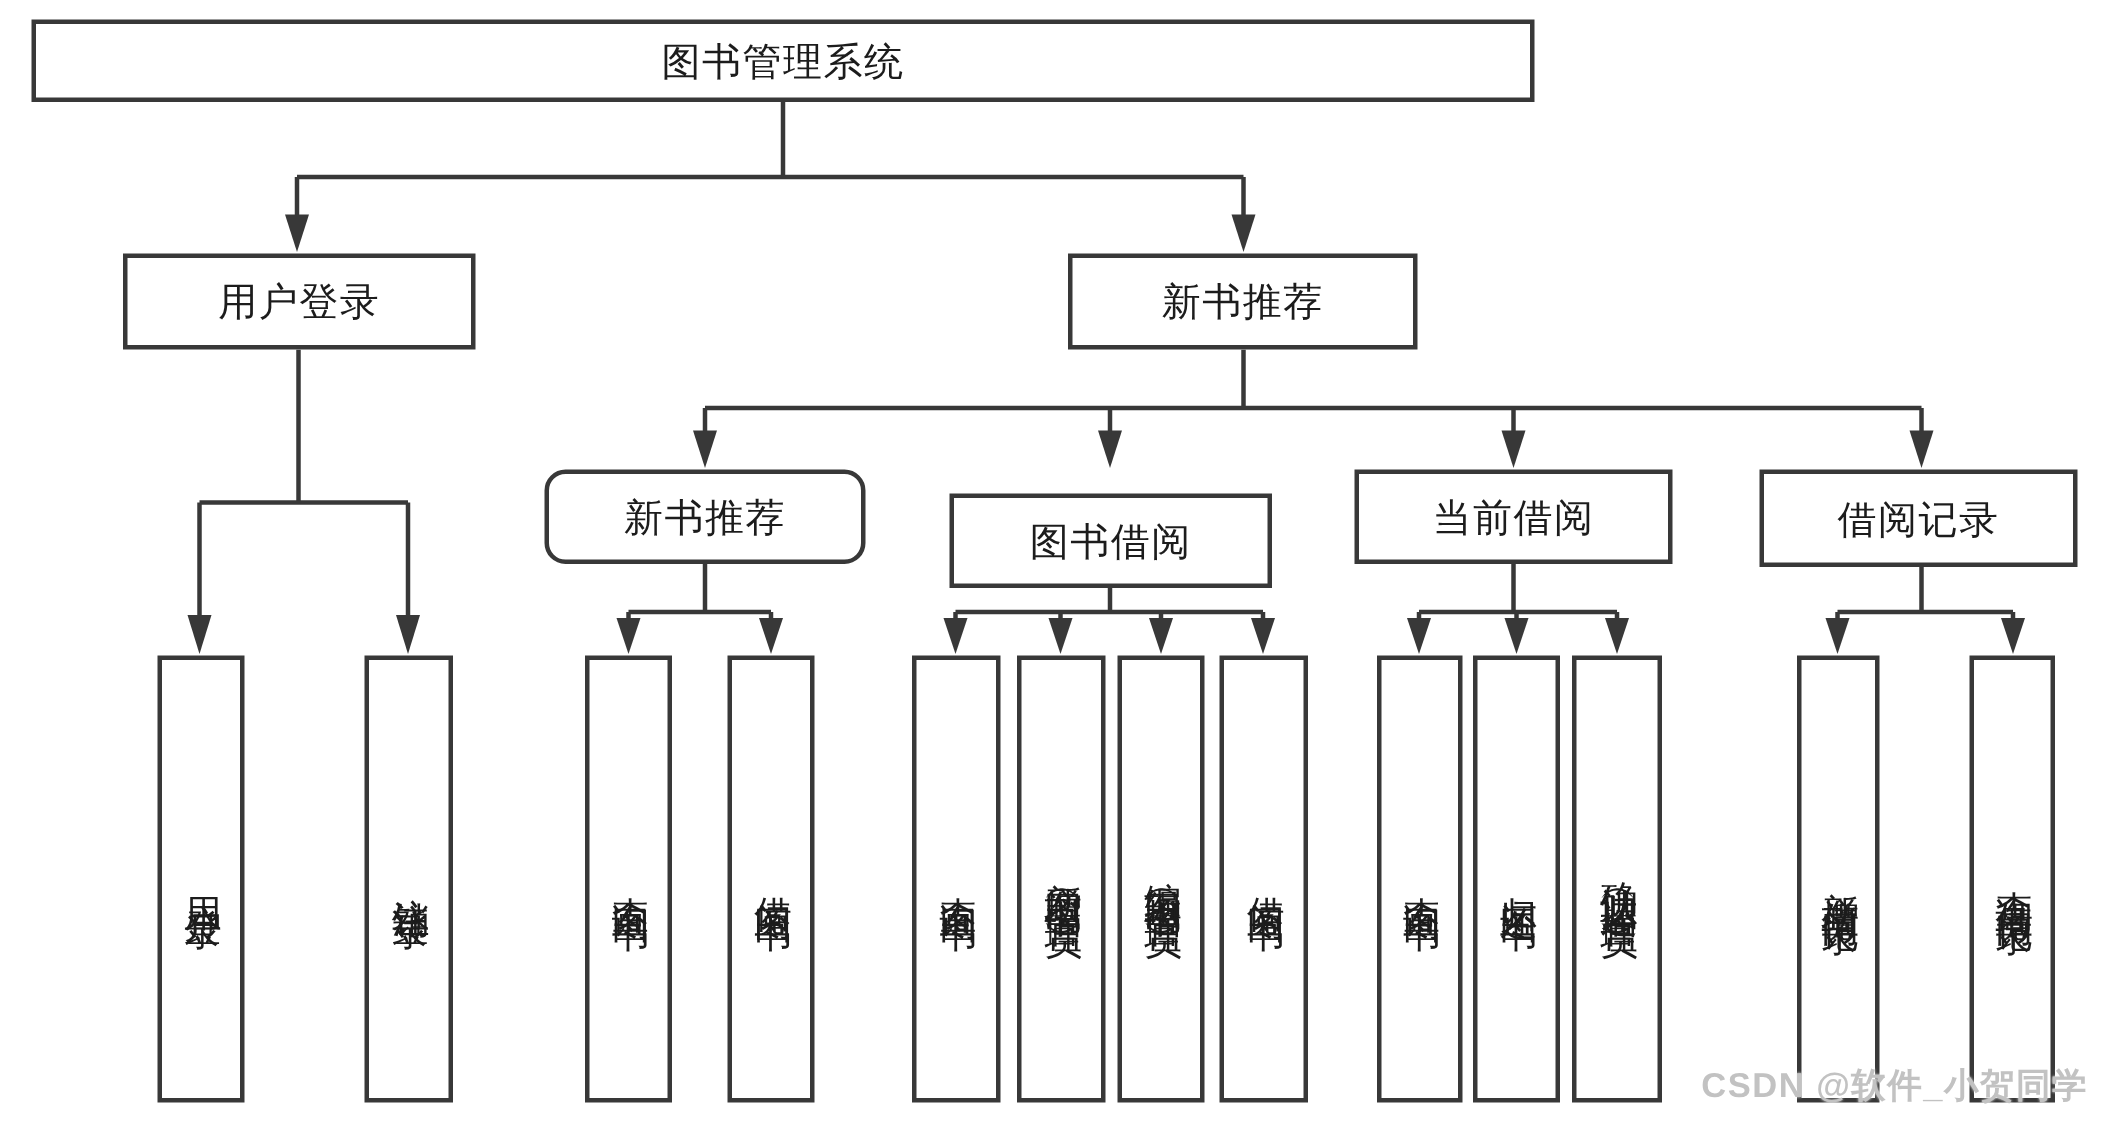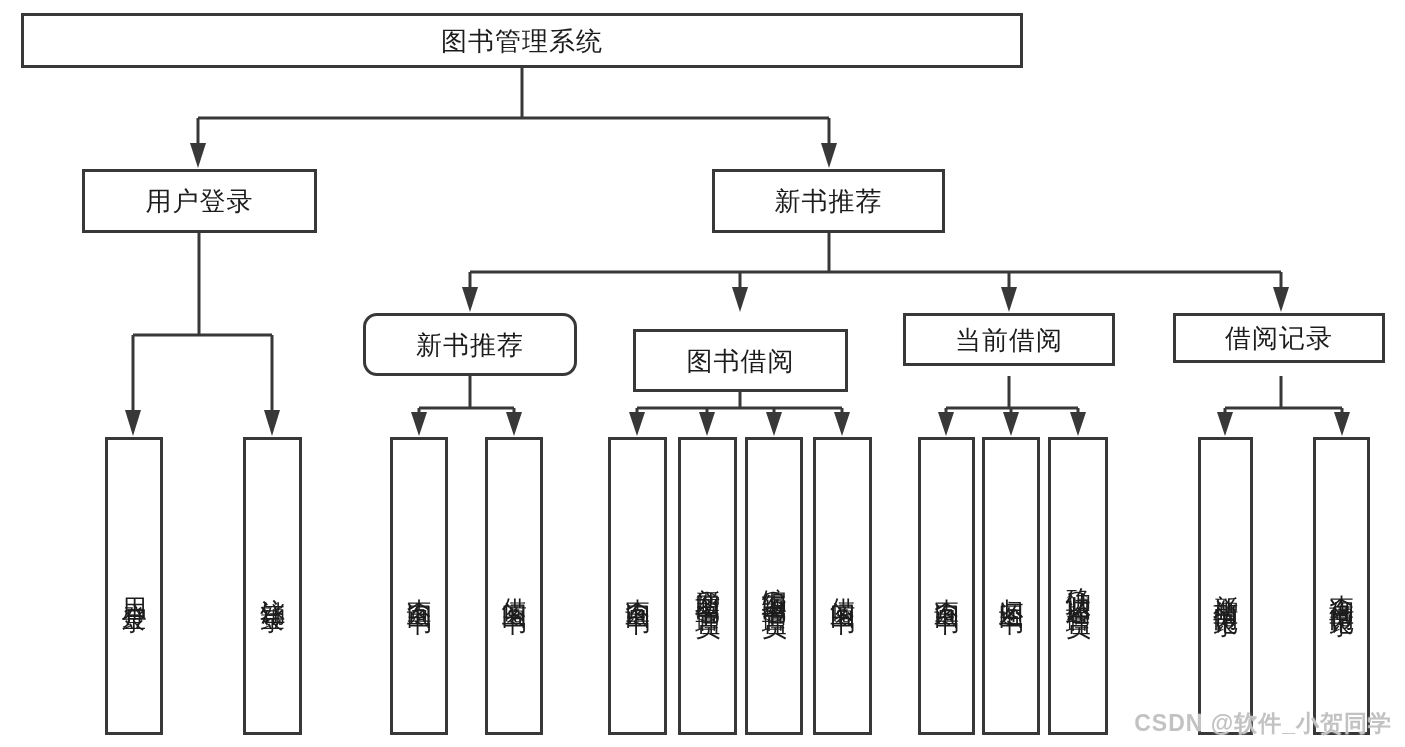--- a/index.html
+++ b/index.html
@@ -142,24 +142,24 @@
   <div class="node" style="left:712px; top:169px; width:233px; height:64px;">
     <span class="hlabel">新书推荐</span>
   </div>
 
   <div class="node" style="left:363px; top:313px; width:214px; height:63px;border-radius:14px;">
     <span class="hlabel">新书推荐</span>
   </div>
   <div class="node" style="left:633px; top:313px; width:215px; height:63px;margin-top:16px;">
     <span class="hlabel">图书借阅</span>
   </div>
-  <div class="node" style="left:903px; top:313px; width:212px; height:53px;">
+  <div class="node" style="left:903px; top:313px; width:212px; height:63px;">
     <span class="hlabel">当前借阅</span>
   </div>
-  <div class="node" style="left:1173px; top:313px; width:212px; height:50px;">
+  <div class="node" style="left:1173px; top:313px; width:212px; height:65px;">
     <span class="hlabel">借阅记录</span>
   </div>
 
   <div class="node" style="left:105px; top:437px; width:58px; height:298px;">
     <span class="vlabel">用户登录</span>
   </div>
   <div class="node" style="left:243px; top:437px; width:59px; height:298px;">
     <span class="vlabel">注销登录</span>
   </div>
 

